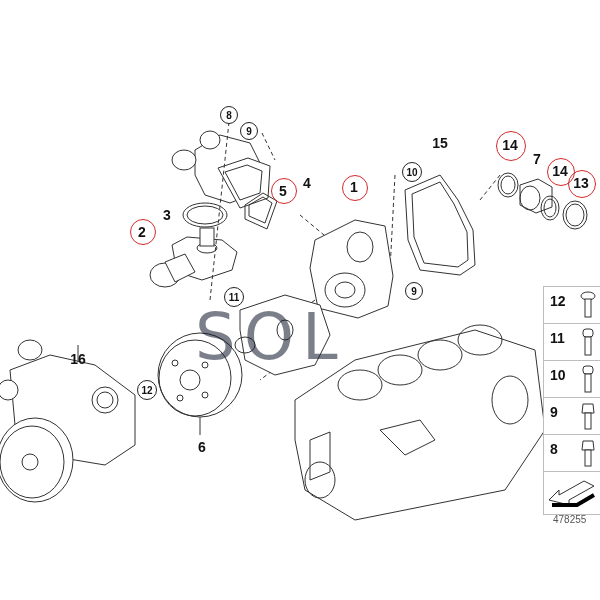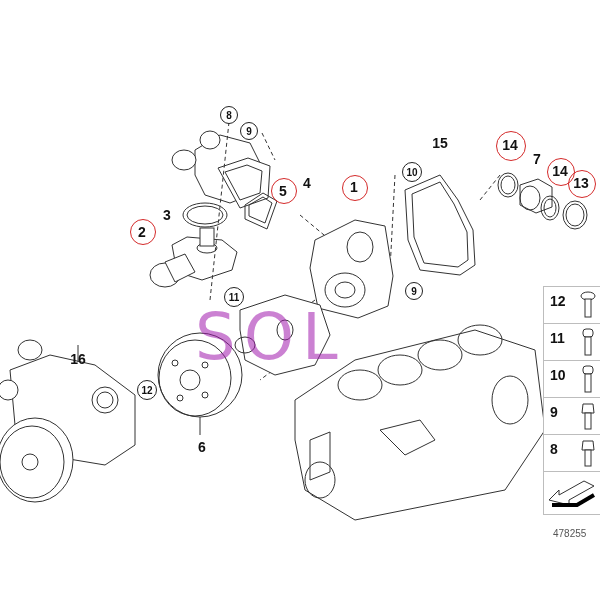--- a/index.html
+++ b/index.html
@@ -6,22 +6,22 @@
   body{width:600px;height:600px;position:relative;overflow:hidden;font-family:"Liberation Sans",sans-serif;}
   svg.main{position:absolute;left:0;top:0;}
   .lbl{position:absolute;font-family:"Liberation Sans",sans-serif;font-weight:bold;color:#111;font-size:14px;line-height:14px;text-align:center;}
   .circ{position:absolute;border:1.5px solid #222;border-radius:50%;background:#fff;font-family:"Liberation Sans",sans-serif;font-weight:bold;font-size:10px;color:#111;display:flex;align-items:center;justify-content:center;}
   .redc{position:absolute;border:1.5px solid #d42a2a;border-radius:50%;}
   .legend{position:absolute;left:543px;top:286px;width:56px;border:1px solid #bdbdbd;background:#fff;}
   .legend .row{height:36px;border-bottom:1px solid #bdbdbd;position:relative;}
   .legend .row .num{position:absolute;left:6px;top:6px;font-weight:bold;font-size:14px;color:#111;}
   .legend .row svg{position:absolute;right:4px;top:4px;}
   .legend .arrow{height:42px;position:relative;}
-  .code{position:absolute;left:553px;top:528px;font-size:10px;color:#555;}
-  .watermark{position:absolute;left:195px;top:300px;font-size:64px;color:#a21caf;opacity:0.55;letter-spacing:8px;font-family:"DejaVu Sans",sans-serif;}
+  .code{position:absolute;left:553px;top:514px;font-size:10px;color:#555;}
+  .watermark{position:absolute;left:195px;top:300px;font-size:64px;color:#0f172a;opacity:0.55;letter-spacing:8px;font-family:"DejaVu Sans",sans-serif;}
 </style>
 </head>
 <body>
 
 <svg class="main" width="600" height="600" viewBox="0 0 600 600" fill="none" stroke="#333" stroke-width="1">
 
   <g>
     <path d="M195 150 l25 -15 l30 8 l10 20 l-5 30 l-25 10 l-25 -8 l-10 -20 z" fill="#fff"></path>
     <path d="M172 160 a12 10 0 1 0 24 0 a12 10 0 1 0 -24 0" fill="#fff"></path>
     <path d="M200 140 a10 9 0 1 0 20 0 a10 9 0 1 0 -20 0" fill="#fff"></path>

